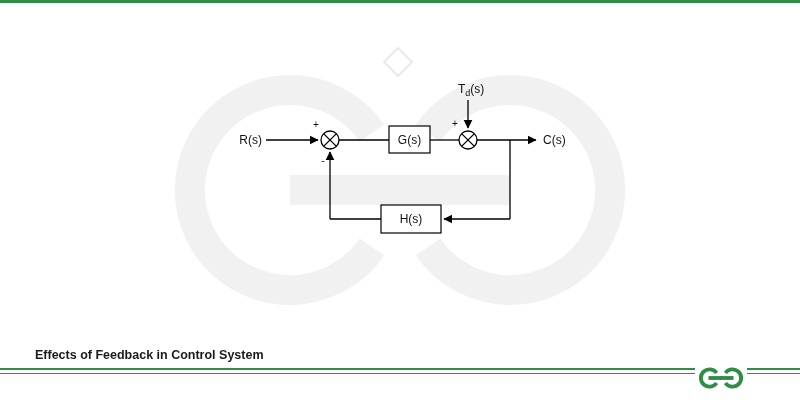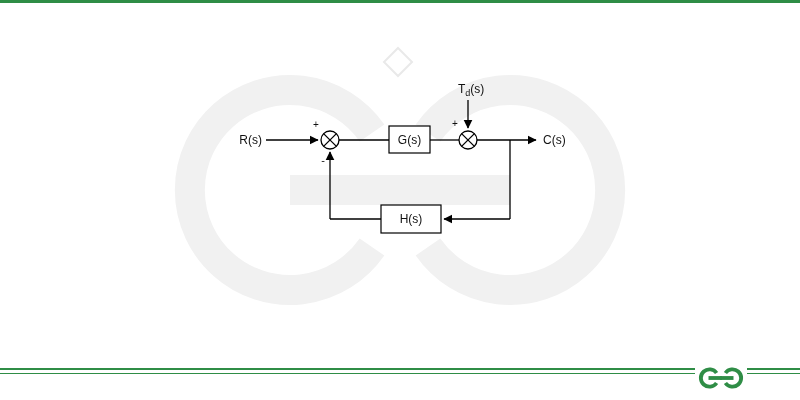--- a/index.html
+++ b/index.html
@@ -126,20 +126,21 @@
       <text x="543" y="144" font-size="12" text-anchor="start">C(s)</text>
       <text x="409.5" y="144" font-size="12" text-anchor="middle">G(s)</text>
       <text x="411" y="223" font-size="12" text-anchor="middle">H(s)</text>
       <text x="458" y="93" font-size="12" text-anchor="start"><tspan>T</tspan><tspan font-size="9" dy="3">d</tspan><tspan dy="-3">(s)</tspan></text>
       <text x="316" y="128" font-size="10" text-anchor="middle">+</text>
       <text x="323" y="164" font-size="11" text-anchor="middle">-</text>
       <text x="455" y="127" font-size="10" text-anchor="middle">+</text>
     </g>
   </svg>
 
+  <div class="caption">Effects of Feedback in Control System</div>
 
   <div class="rule1"></div>
   <div class="rule2"></div>
 
   <div class="logo-wrap">
     <svg width="50" height="32" viewBox="0 0 52 32">
       <g stroke="#2F8D46" stroke-width="4" fill="none">
         <path d="M 21.4 10.8 A 9 9 0 1 0 21.4 21.2"></path>
         <path d="M 13 16 L 27 16"></path>
         <path d="M 30.6 21.2 A 9 9 0 1 0 30.6 10.8"></path>

